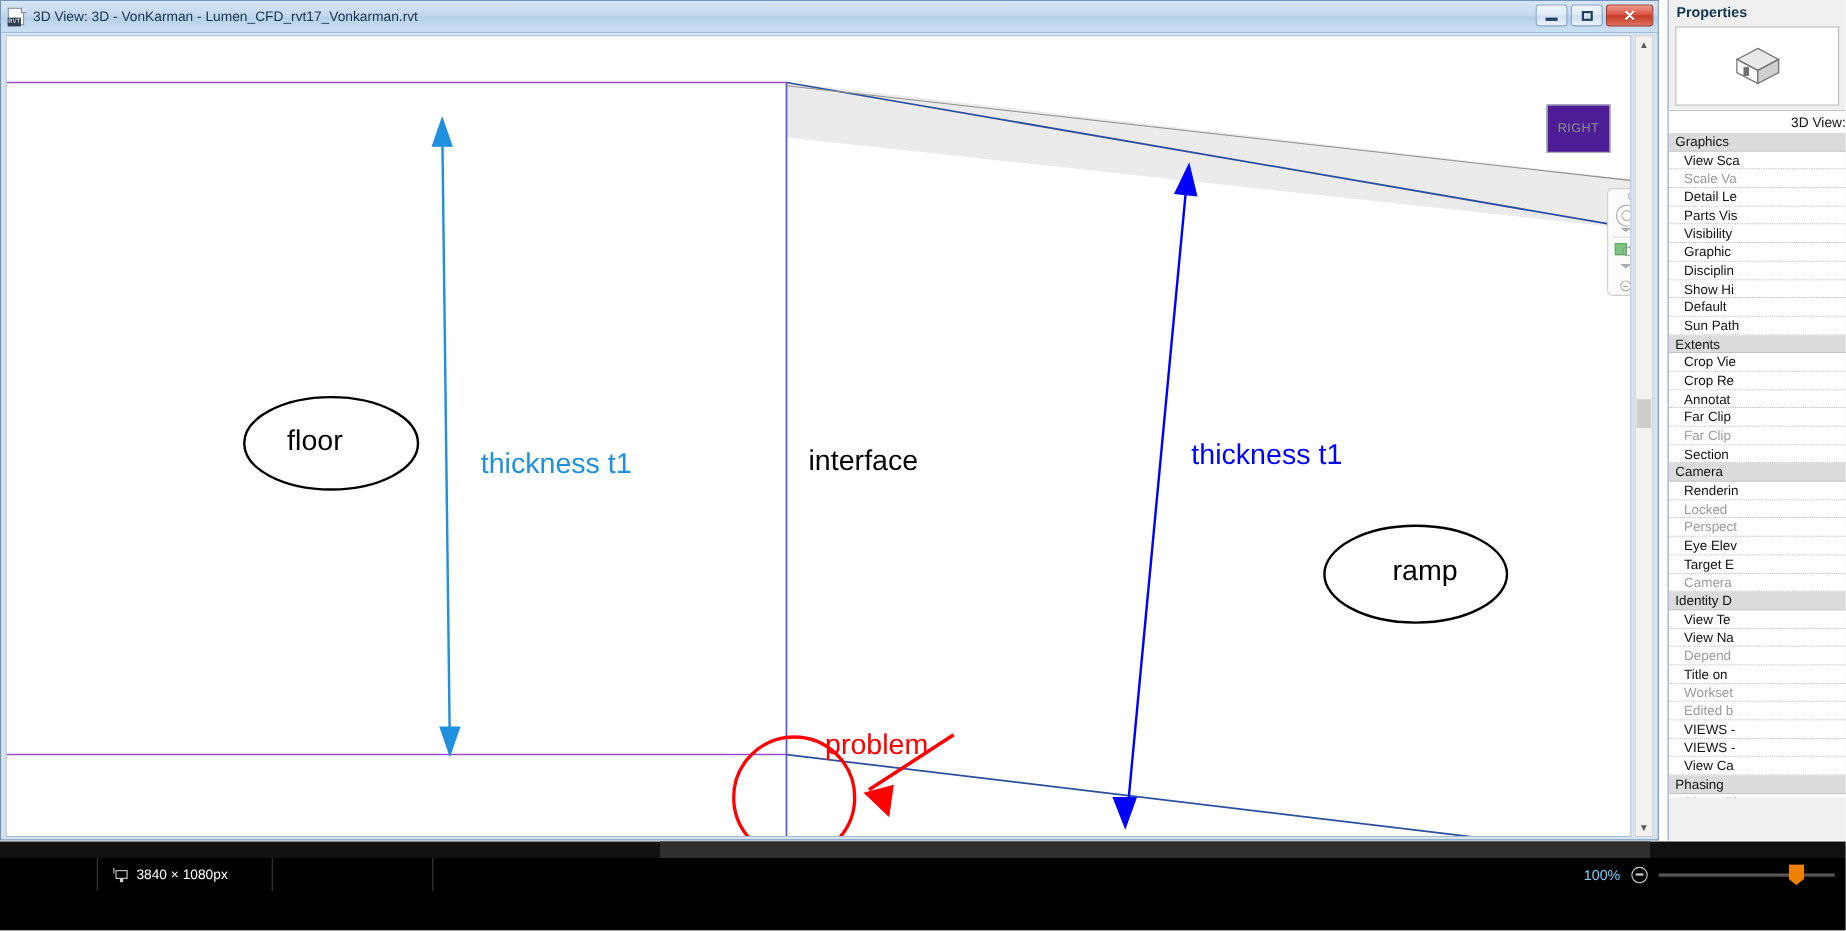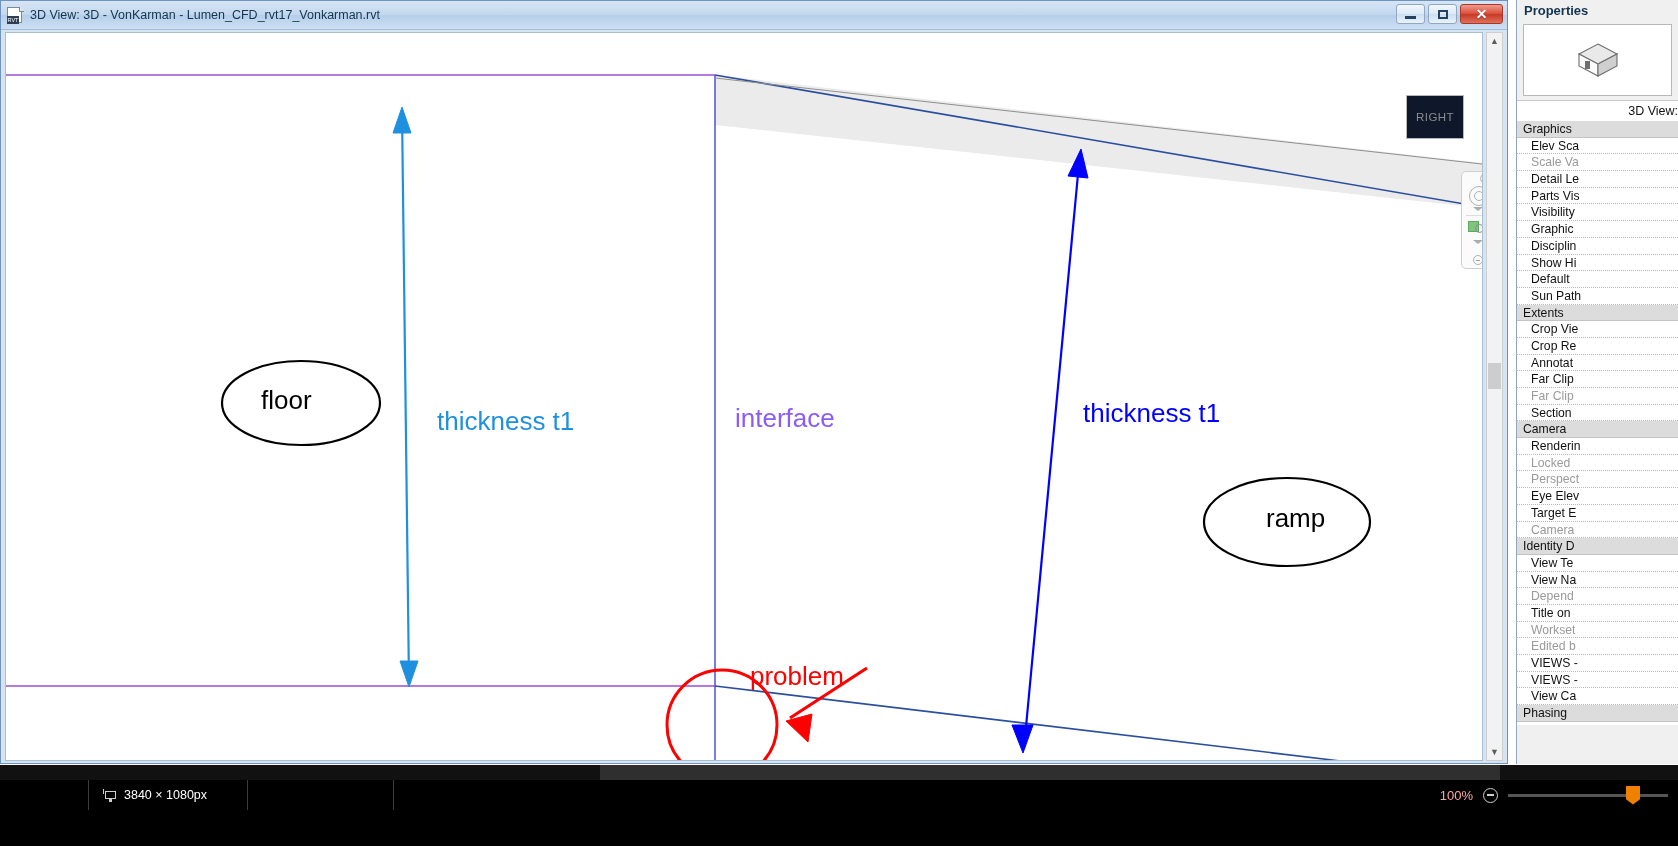--- a/index.html
+++ b/index.html
@@ -81,21 +81,21 @@
   .vscroll .thumb{
     position:absolute;left:1px;top:330px;width:13px;height:26px;background:#cdcdcd;
   }
 
   
   .viewcube{
     position:absolute;left:1400px;top:62px;width:62px;height:48px;
   }
   .vc-face{
     position:absolute;left:0;top:0;width:58px;height:44px;
-    background:#0f172a;border:1px solid #b6b9bc;box-sizing:border-box;
+    background:#4c1d95;border:1px solid #b6b9bc;box-sizing:border-box;
     display:flex;align-items:center;justify-content:center;
     color:#8b8e91;font-size:11.5px;letter-spacing:.4px;
   }
   .vc-shadow{
     position:absolute;left:4px;top:4px;width:58px;height:44px;background:rgba(0,0,0,.07);z-index:-1;
   }
 
   
   .navbar{
     position:absolute;left:1455px;top:138px;width:32px;height:98px;
@@ -154,21 +154,21 @@
     display:flex;align-items:flex-start;
   }
   .sb-cell{height:30px;display:flex;align-items:center;position:absolute;top:0;}
   .sb-divider{position:absolute;top:0;width:1px;height:30px;background:#3c3c3c;}
   .mon-icon{position:relative;width:14px;height:13px;margin-right:7px;}
   .mon-icon .scr{position:absolute;left:2px;top:2px;width:11px;height:8px;border:1.2px solid #cfcfcf;box-sizing:border-box;}
   .mon-icon .stand{position:absolute;left:6px;bottom:0px;width:3px;height:3px;background:#cfcfcf;}
   .mon-icon .tick{position:absolute;left:0px;top:0px;width:1.2px;height:5px;background:#cfcfcf;}
   .sb-text{color:#ffffff;font-size:12.5px;white-space:nowrap;}
   .zoomctl{position:absolute;right:10px;top:0px;height:30px;display:flex;align-items:center;gap:10px;}
-  .zoom-pct{color:#fca5a5;font-size:13px;}
+  .zoom-pct{color:#7dd3fc;font-size:13px;}
   .zoom-minus{width:15px;height:15px;border:1.4px solid #cfcfcf;border-radius:50%;position:relative;box-sizing:border-box;}
   .zoom-minus:after{content:"";position:absolute;left:2.5px;top:5.6px;width:7px;height:1.5px;background:#cfcfcf;}
   .zoom-track{width:160px;height:3px;background:#555;position:relative;}
   .zoom-handle{position:absolute;left:118px;top:-8px;width:14px;height:19px;background:#f08000;
                 clip-path:polygon(0 0,100% 0,100% 72%,50% 100%,0 72%);}
 </style>
 </head>
 <body>
 
 <div class="app">
@@ -237,21 +237,21 @@
           <g stroke="#ff0000" fill="#ff0000">
             <line x1="861" y1="635" x2="784" y2="685" stroke-width="3.2"></line>
             <polygon points="780,688 806,681 802,709"></polygon>
           </g>
         </svg>
 
         <div style="position:absolute;left:255px;top:352px;font-size:26px;color:#000;">floor</div>
 
         <div style="position:absolute;left:1260px;top:470px;font-size:26px;color:#000;">ramp</div>
 
-        <div style="position:absolute;left:729px;top:370px;font-size:26px;color:#8b5cf6;">interface</div>
+        <div style="position:absolute;left:729px;top:370px;font-size:26px;color:#000000;">interface</div>
 
         <div style="position:absolute;left:431px;top:373px;font-size:26px;color:#1f90e0;">thickness t1</div>
 
         <div style="position:absolute;left:1077px;top:365px;font-size:26px;color:#0000ff;">thickness t1</div>
 
         <div style="position:absolute;left:744px;top:628px;font-size:26px;color:#ff0000;">problem</div>
 
         <div class="viewcube">
           <div class="vc-shadow"></div>
           <div class="vc-face">RIGHT</div>
@@ -292,21 +292,21 @@
           <rect x="9" y="20" width="5" height="8" fill="#6f6f6f"></rect>
         </svg>
       </div>
     </div>
 
     <div class="props-type">3D View:</div>
 
     <div class="props-scroll-area">
       <div id="prop-rows">
           <div class="prow section">Graphics</div>
-          <div class="prow">Elev Sca</div>
+          <div class="prow">View Sca</div>
           <div class="prow dim">Scale Va</div>
           <div class="prow">Detail Le</div>
           <div class="prow">Parts Vis</div>
           <div class="prow">Visibility</div>
           <div class="prow">Graphic</div>
           <div class="prow">Disciplin</div>
           <div class="prow">Show Hi</div>
           <div class="prow">Default</div>
           <div class="prow">Sun Path</div>
           <div class="prow section">Extents</div>

